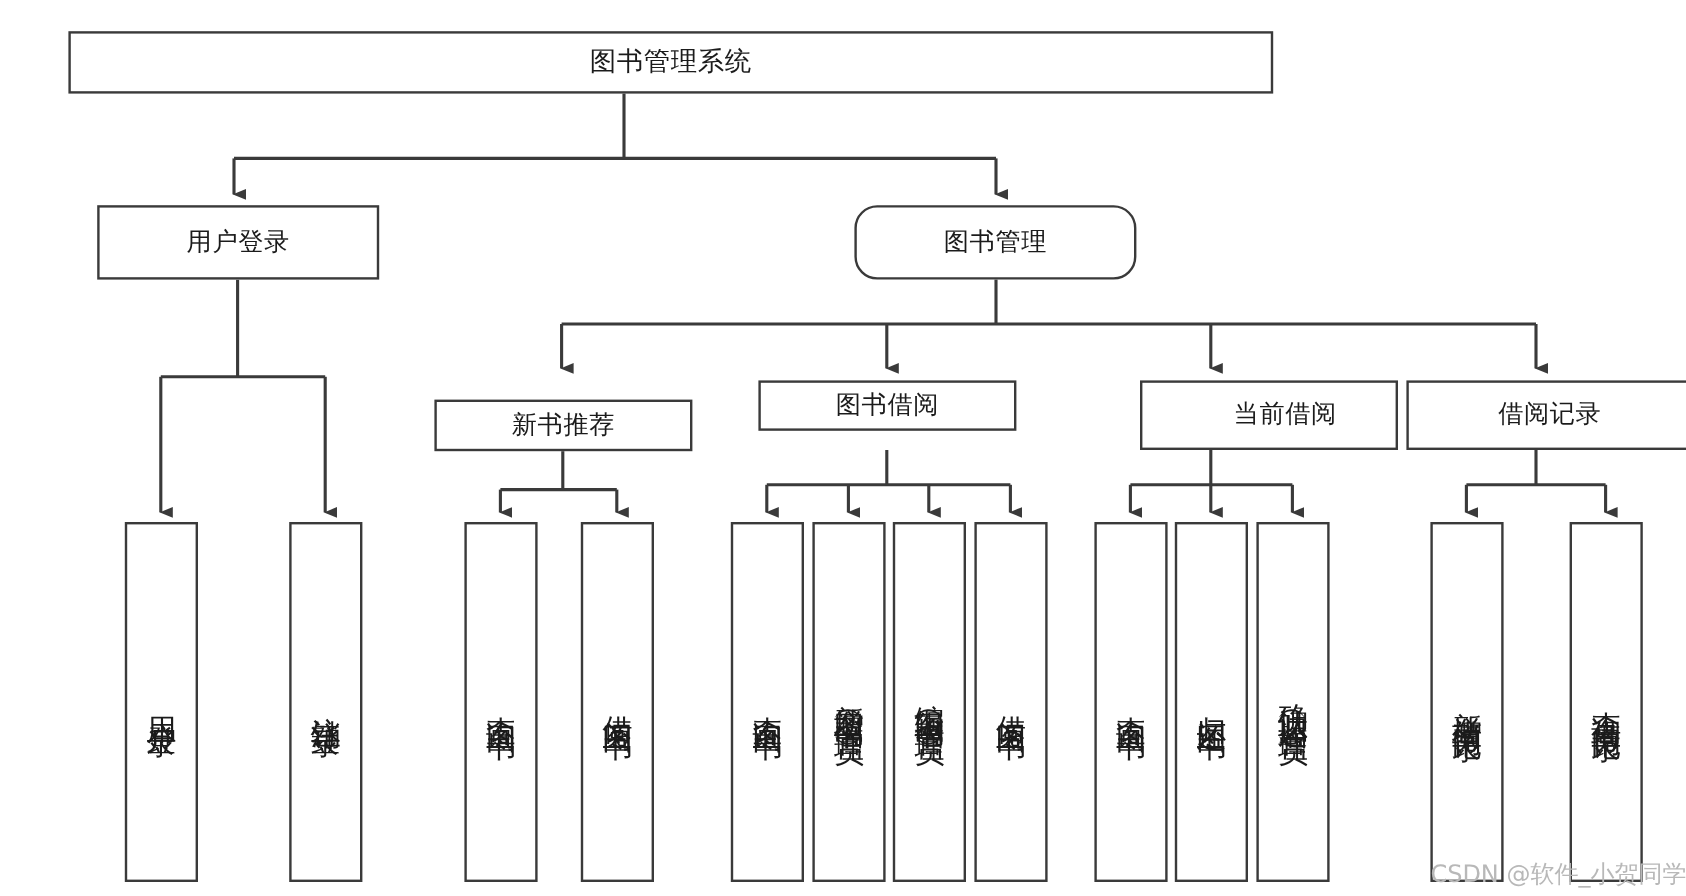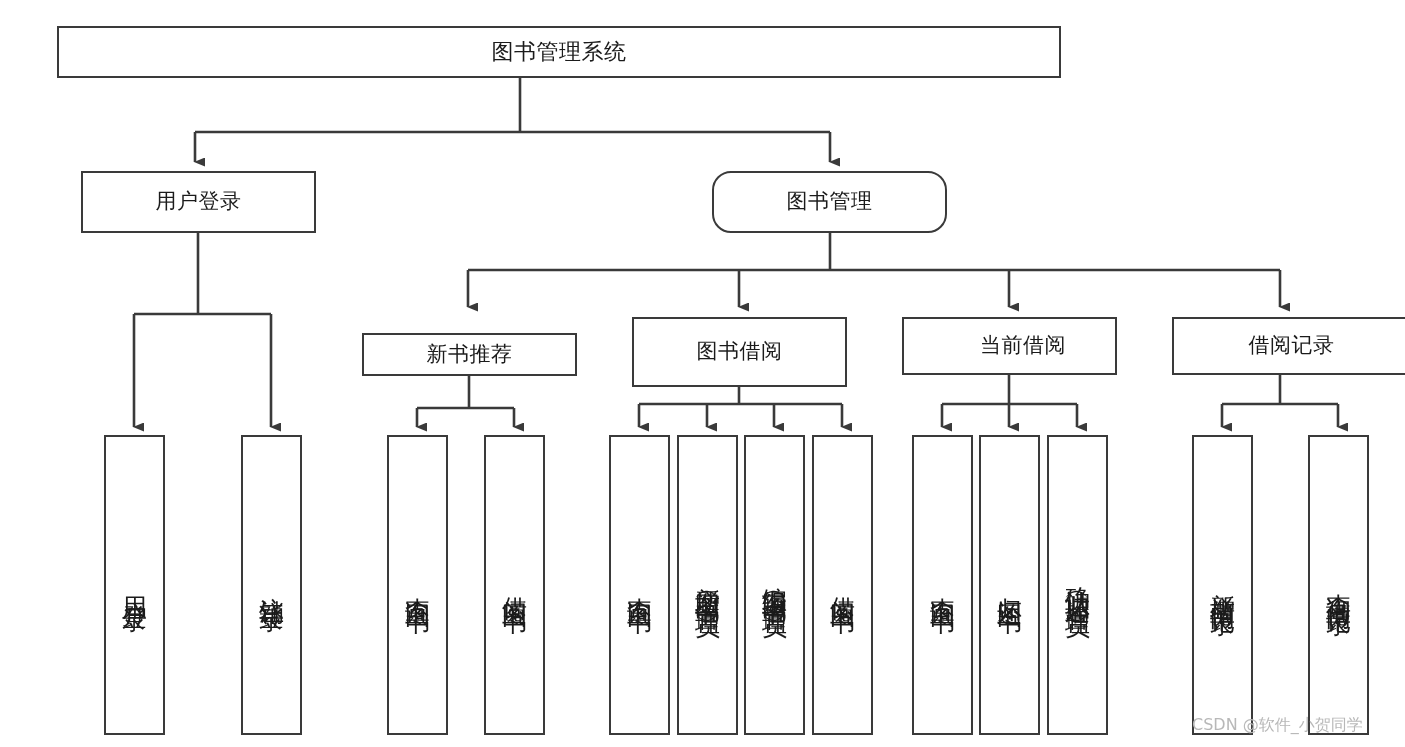--- a/index.html
+++ b/index.html
@@ -54,21 +54,21 @@
     writing-mode: vertical-rl;
     text-orientation: upright;
     font-size: 25px;
     letter-spacing: 4px;
     line-height: 1;
   }
   .watermark {
     position: absolute;
     left: 1192px;
     top: 715px;
-    font-size: 16px;
+    font-size: 20px;
     color: #b8b8b8;
     font-family: "DejaVu Sans", "Liberation Sans", sans-serif;
     white-space: nowrap;
     pointer-events: none;
   }
 </style>
 </head>
 <body>
 
 <div id="diagram-root">
@@ -144,25 +144,25 @@
   </div>
 
   <div class="node-box" style="left:712px; top:171px; width:235px; height:62px;border-radius:19px;">
     <span class="node-label horizontal">图书管理</span>
   </div>
 
   <div class="node-box" style="left:362px; top:333px; width:215px; height:43px;">
     <span class="node-label horizontal">新书推荐</span>
   </div>
 
-  <div class="node-box" style="left:632px; top:317px; width:215px; height:70px;">
+  <div class="node-box" style="left:632px; top:317px; width:215px; height:42px;">
     <span class="node-label horizontal">图书借阅</span>
   </div>
 
-  <div class="node-box" style="left:902px; top:317px; width:215px; height:58px;padding-left:27px;">
+  <div class="node-box" style="left:950px; top:317px; width:215px; height:58px;padding-left:27px;">
     <span class="node-label horizontal">当前借阅</span>
   </div>
 
   <div class="node-box" style="left:1172px; top:317px; width:239px; height:58px;">
     <span class="node-label horizontal">借阅记录</span>
   </div>
 
   <div class="node-box" style="left:104px; top:435px; width:61px; height:300px;">
     <span class="node-label vertical">用户登录</span>
   </div>

